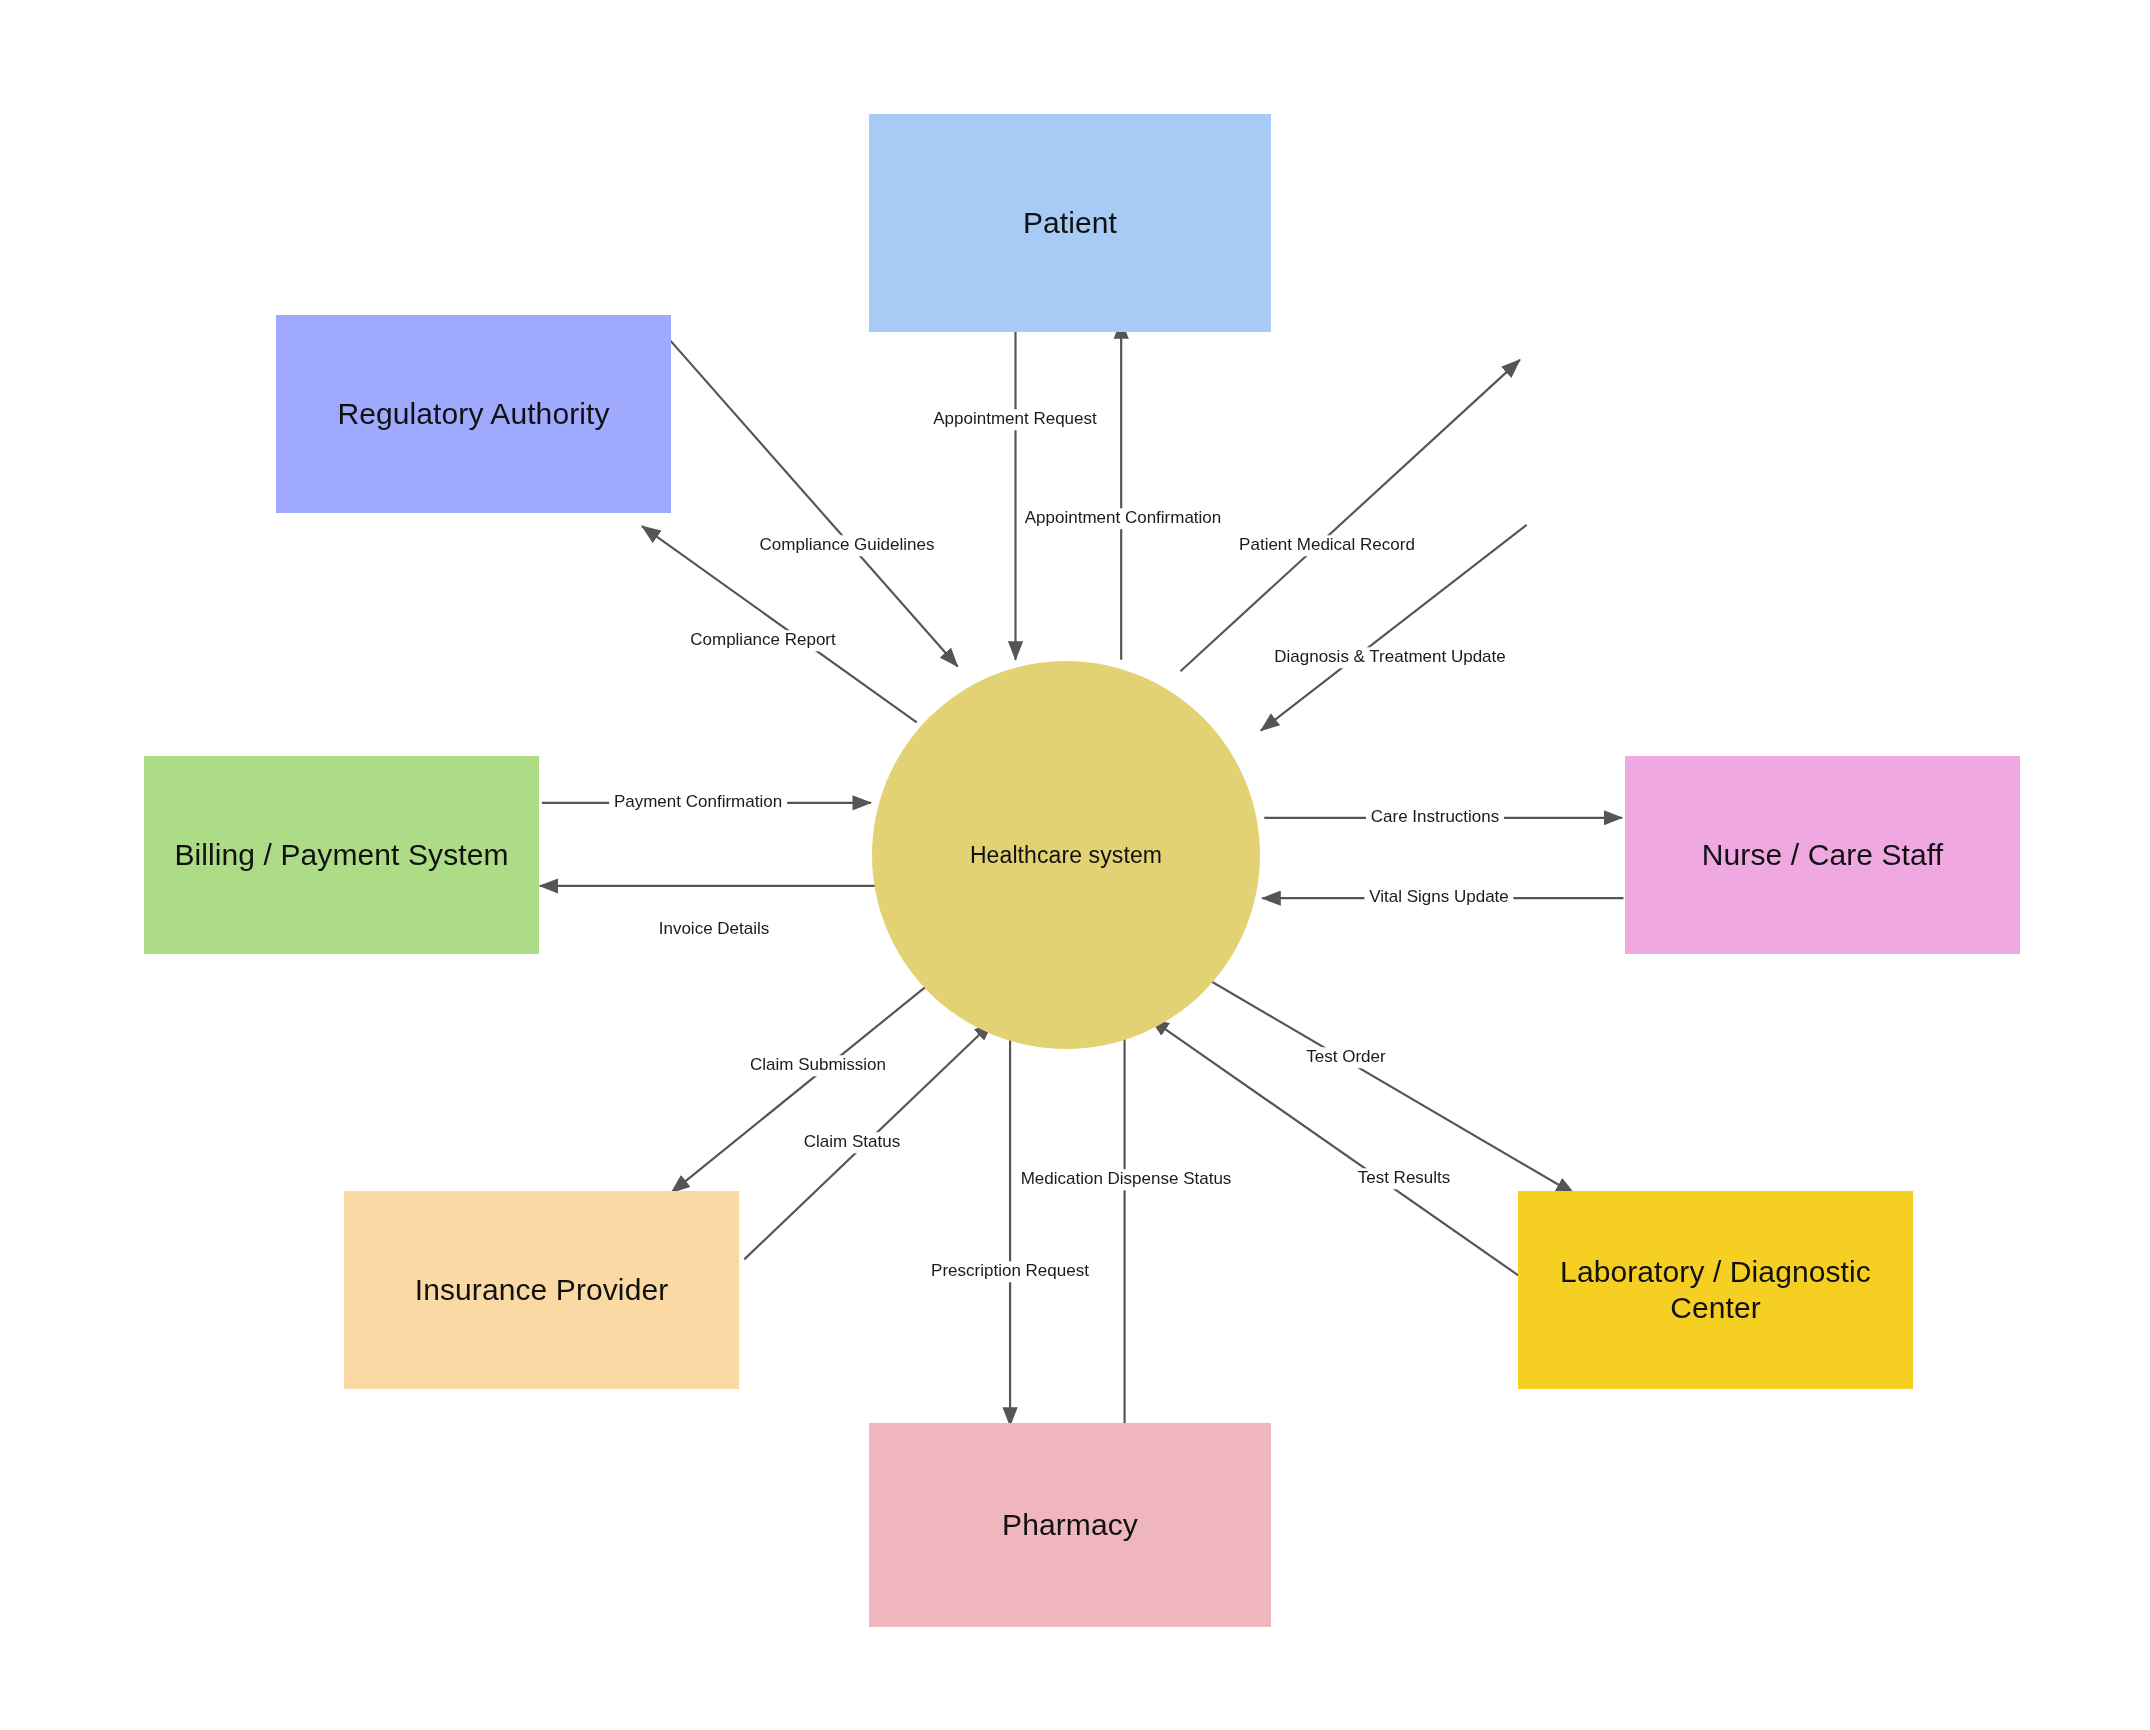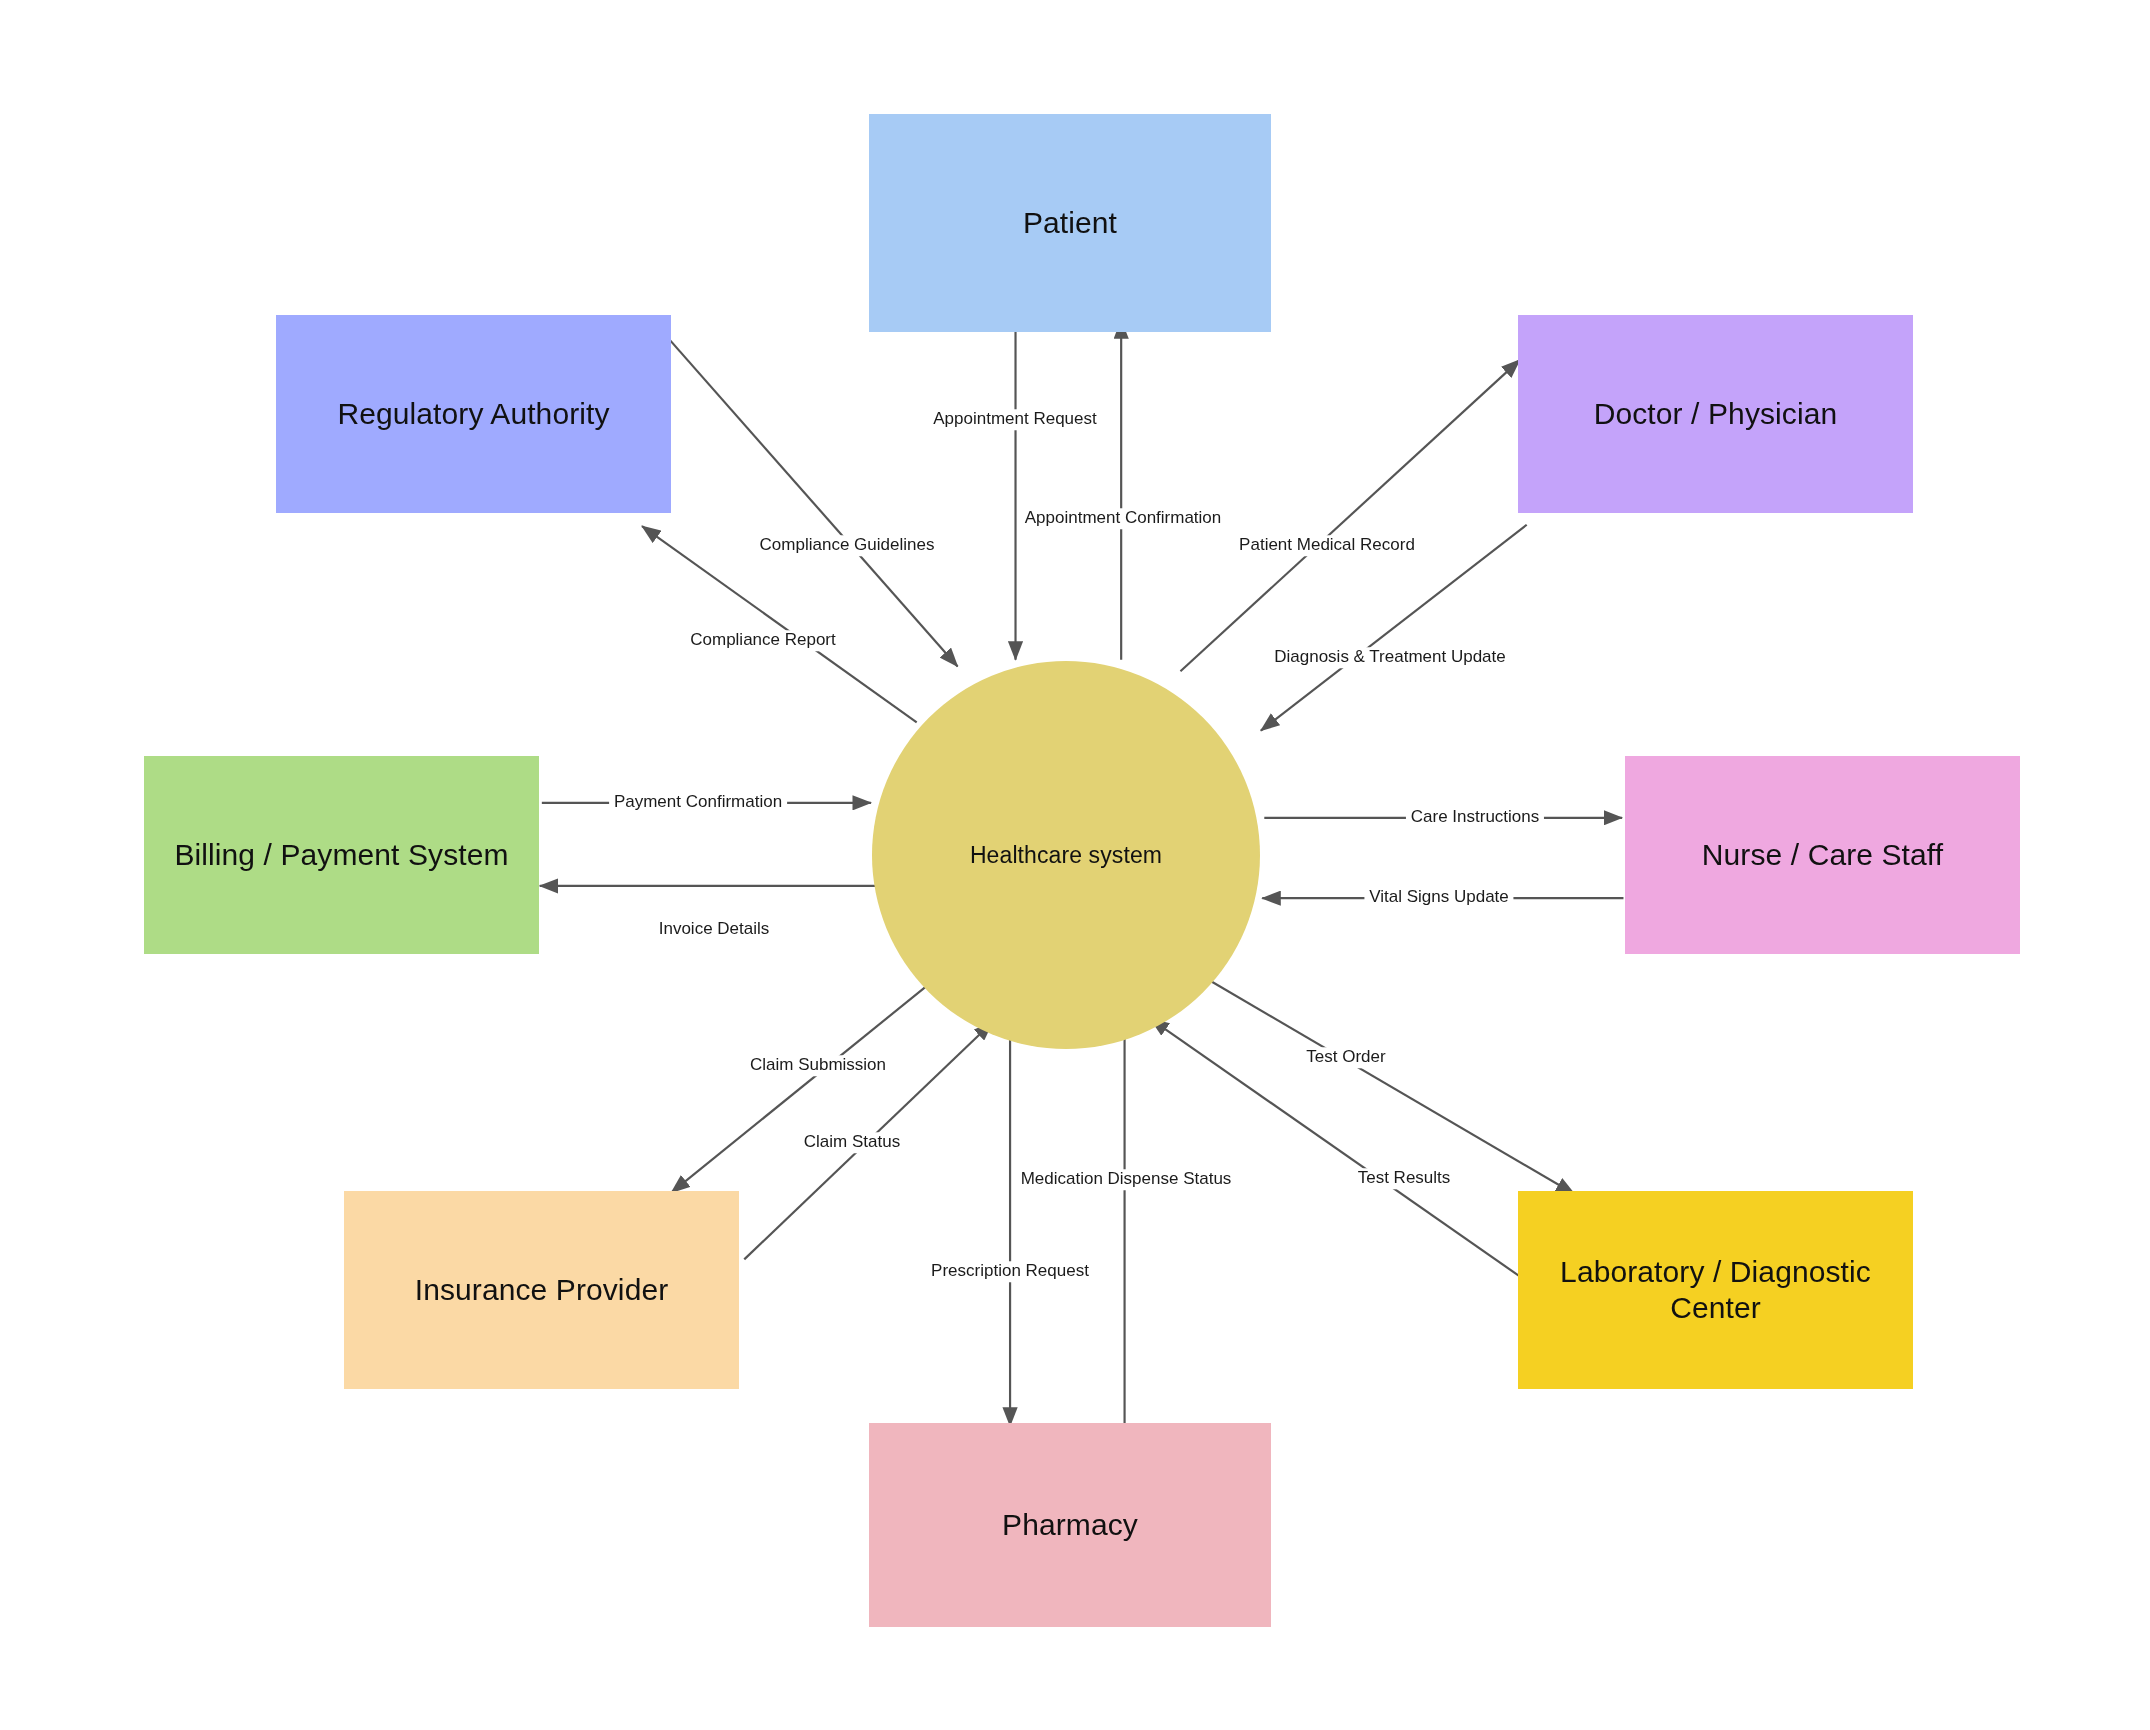--- a/index.html
+++ b/index.html
@@ -82,23 +82,20 @@
   <div class="process" style="left: 872px; top: 661px; width: 388px; height: 388px; background: rgb(226, 210, 116);">
     <span class="process-label">Healthcare system</span>
   </div>
 
   <div class="entity" style="left: 869px; top: 114px; width: 402px; height: 218px; background: rgb(167, 203, 245);">
     <span class="entity-label">Patient</span>
   </div>
   <div class="entity" style="left: 276px; top: 315px; width: 395px; height: 198px; background: rgb(159, 170, 255);">
     <span class="entity-label">Regulatory Authority</span>
   </div>
-  <div class="entity" style="left: 1518px; top: 315px; width: 395px; height: 198px; background: rgb(196, 163, 250);">
-    <span class="entity-label">Doctor / Physician</span>
-  </div>
   <div class="entity" style="left: 144px; top: 756px; width: 395px; height: 198px; background: rgb(174, 220, 134);">
     <span class="entity-label">Billing / Payment System</span>
   </div>
   <div class="entity" style="left: 1625px; top: 756px; width: 395px; height: 198px; background: rgb(239, 168, 224);">
     <span class="entity-label">Nurse / Care Staff</span>
   </div>
   <div class="entity" style="left: 344px; top: 1191px; width: 395px; height: 198px; background: rgb(251, 217, 165);">
     <span class="entity-label">Insurance Provider</span>
   </div>
   <div class="entity" style="left: 1518px; top: 1191px; width: 395px; height: 198px; background: rgb(245, 208, 34);">
@@ -110,21 +107,21 @@
 
   <div id="flow-labels">
       <div class="flow-label" style="left: 1015px; top: 420px;">Appointment Request</div>
       <div class="flow-label" style="left: 1123px; top: 519px;">Appointment Confirmation</div>
       <div class="flow-label" style="left: 847px; top: 546px;">Compliance Guidelines</div>
       <div class="flow-label" style="left: 763px; top: 641px;">Compliance Report</div>
       <div class="flow-label" style="left: 1327px; top: 546px;">Patient Medical Record</div>
       <div class="flow-label" style="left: 1390px; top: 658px;">Diagnosis &amp; Treatment Update</div>
       <div class="flow-label" style="left: 698px; top: 803px;">Payment Confirmation</div>
       <div class="flow-label" style="left: 714px; top: 886px; margin-top: 44px;">Invoice Details</div>
-      <div class="flow-label" style="left: 1435px; top: 818px; margin-left: 40px;">Care Instructions</div>
+      <div class="flow-label" style="left: 1435px; top: 818px;">Care Instructions</div>
       <div class="flow-label" style="left: 1439px; top: 898px;">Vital Signs Update</div>
       <div class="flow-label" style="left: 818px; top: 1066px;">Claim Submission</div>
       <div class="flow-label" style="left: 852px; top: 1143px;">Claim Status</div>
       <div class="flow-label" style="left: 1010px; top: 1272px;">Prescription Request</div>
       <div class="flow-label" style="left: 1126px; top: 1180px;">Medication Dispense Status</div>
       <div class="flow-label" style="left: 1346px; top: 1058px;">Test Order</div>
       <div class="flow-label" style="left: 1404px; top: 1179px;">Test Results</div>
     </div>
 </div>
 

